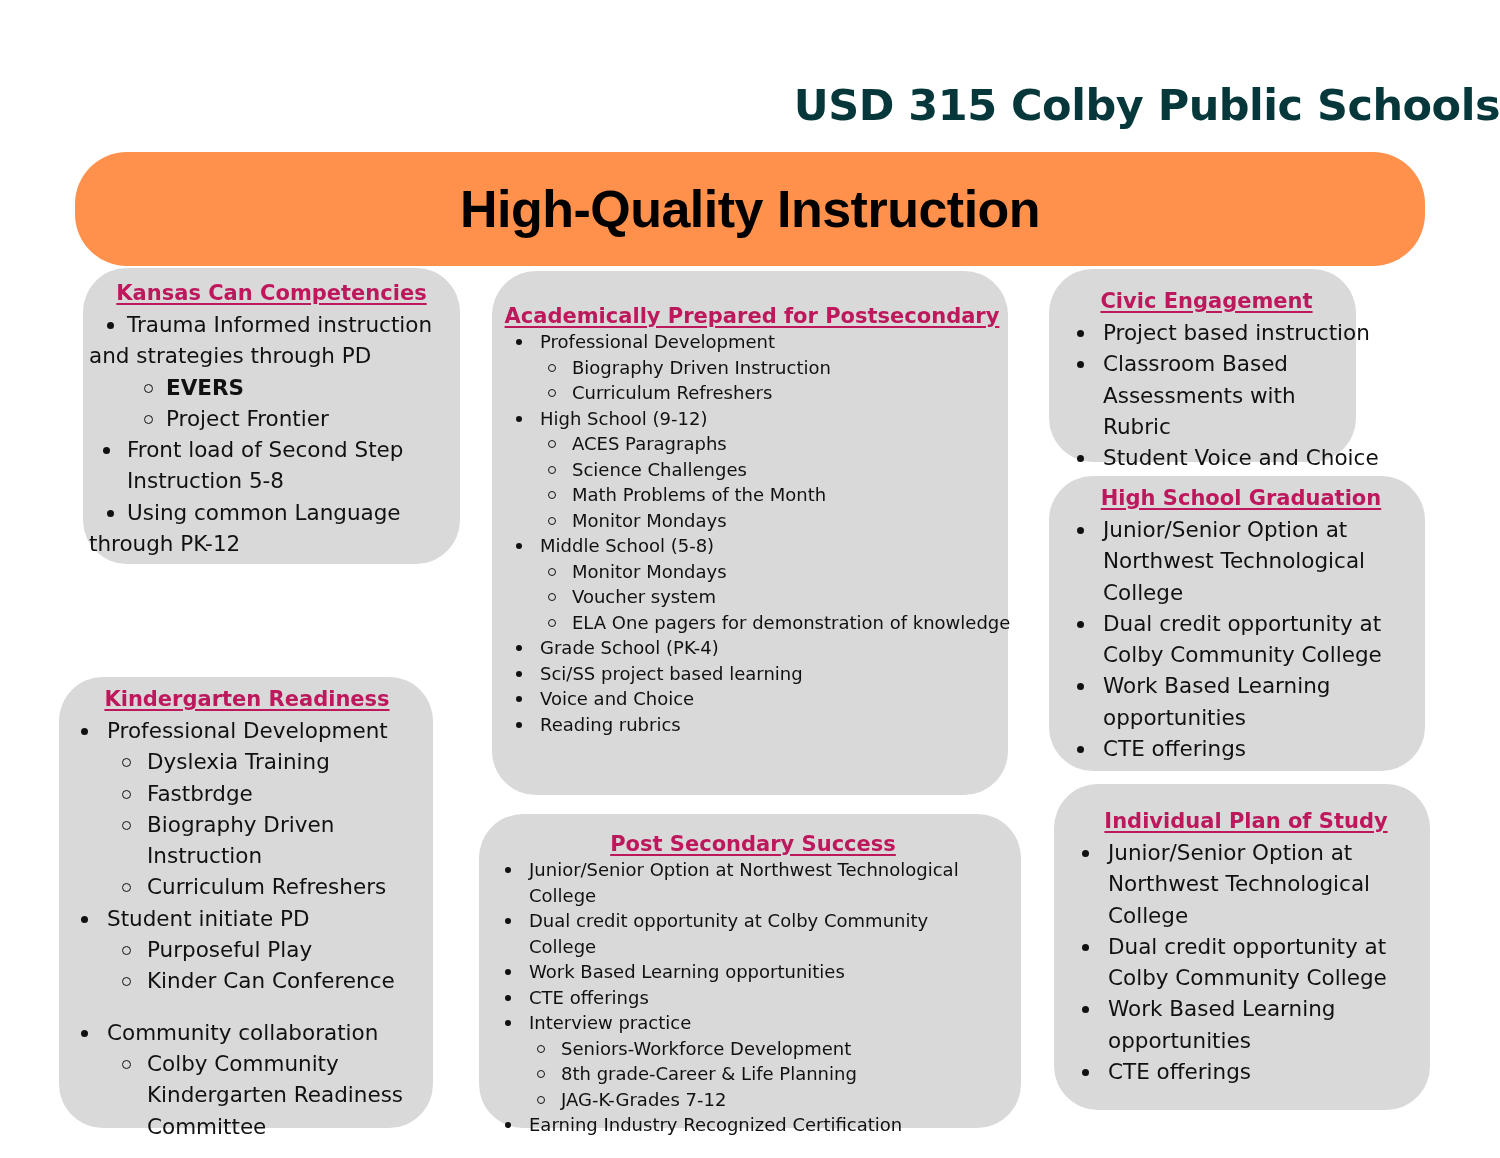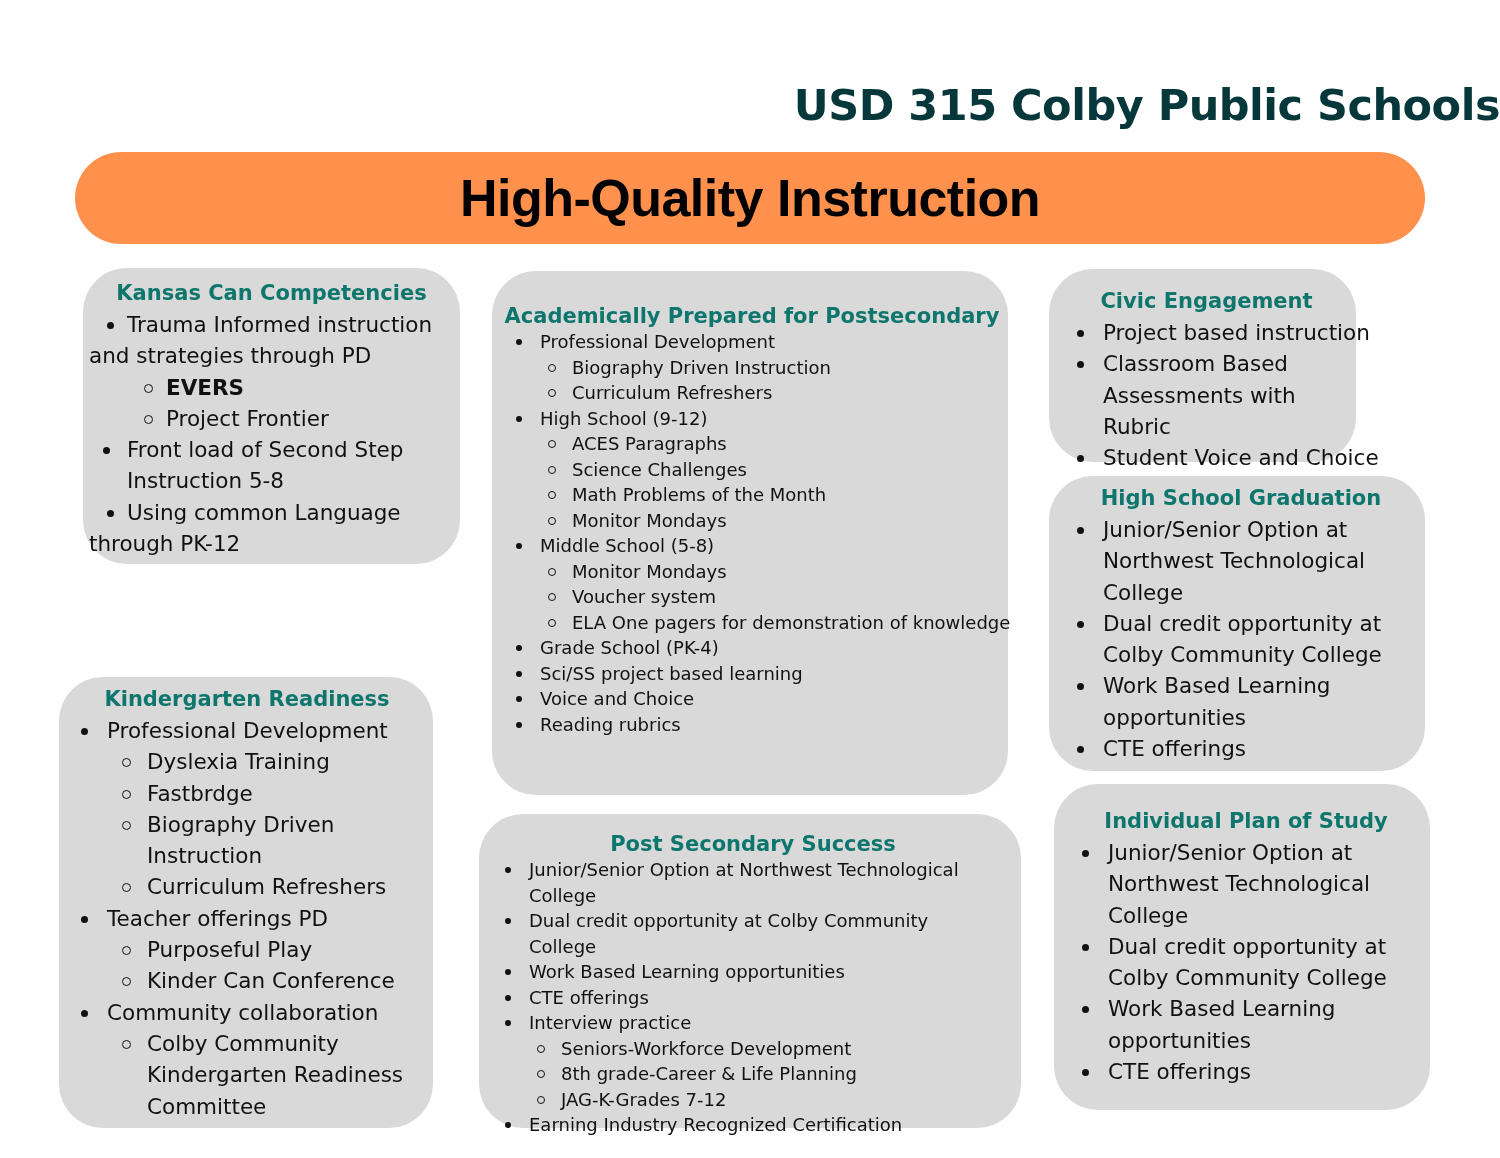--- a/index.html
+++ b/index.html
@@ -25,21 +25,21 @@
       font-weight: bold;
       font-size: 43px;
       letter-spacing: -0.5px;
       color: var(--title-color);
     }
     .banner {
       position: absolute;
       left: 75px;
       top: 152px;
       width: 1350px;
-      height: 92px;
+      height: 114px;
       border-radius: 52px;
       background: var(--banner-color);
       display: flex;
       align-items: center;
       justify-content: center;
     }
     .banner-text {
       font-family: "Liberation Sans", "DejaVu Sans", sans-serif;
       font-weight: bold;
       font-size: 52px;
@@ -48,22 +48,23 @@
     }
     .card {
       position: absolute;
       background: var(--card-color);
       border-radius: 44px;
       box-sizing: border-box;
     }
     .card-title {
       text-align: center;
       font-weight: bold;
+      text-decoration: underline;
       text-underline-offset: 3px;
-      color: #0f766e;
+      color: #be185d;
       white-space: nowrap;
     }
     ul {
       margin: 0;
       padding: 0;
       list-style: none;
     }
     li {
       position: relative;
       white-space: nowrap;
@@ -192,24 +193,24 @@
 </div>
 
 <div class="card lg" style="left:59px; top:677px; width:374px; height:451px; padding:7px 6px 0 8px;">
   <div class="card-title">Kindergarten Readiness</div>
   <ul id="list-kinder">
       <li class="l1 wrap-item" style="padding-right: 8px;"><span>Professional Development</span></li>
       <li class="l2 wrap-item" style="padding-right: 8px;"><span>Dyslexia Training</span></li>
       <li class="l2 wrap-item" style="padding-right: 8px;"><span>Fastbrdge</span></li>
       <li class="l2 wrap-item" style="padding-right: 8px;"><span>Biography Driven Instruction</span></li>
       <li class="l2 wrap-item" style="padding-right: 8px;"><span>Curriculum Refreshers</span></li>
-      <li class="l1 wrap-item" style="padding-right: 8px;"><span>Teacher offerings  PD</span></li>
+      <li class="l1 wrap-item" style="padding-right: 8px;"><span>Student initiate  PD</span></li>
       <li class="l2 wrap-item" style="padding-right: 8px;"><span>Purposeful Play</span></li>
       <li class="l2 wrap-item" style="padding-right: 8px;"><span>Kinder Can Conference</span></li>
-      <li class="l1 wrap-item" style="padding-right: 8px;"><span>Community collaboration</span></li>
+      <li class="l1 wrap-item" style="padding-right: 8px; margin-top: 20px;"><span>Community collaboration</span></li>
       <li class="l2 wrap-item" style="padding-right: 8px;"><span>Colby Community Kindergarten Readiness Committee</span></li>
     </ul>
 </div>
 
 <div class="card sm" style="left:479px; top:814px; width:542px; height:314px; padding:15px 6px 0 12px;">
   <div class="card-title" style="margin-bottom:-2px;">Post Secondary Success</div>
   <ul id="list-postsec">
       <li class="l1 wrap-item" style="padding-right: 40px;"><span>Junior/Senior Option at Northwest Technological College</span></li>
       <li class="l1 wrap-item" style="padding-right: 40px;"><span>Dual credit opportunity at Colby Community College</span></li>
       <li class="l1 wrap-item" style="padding-right: 40px;"><span>Work Based Learning opportunities</span></li>

